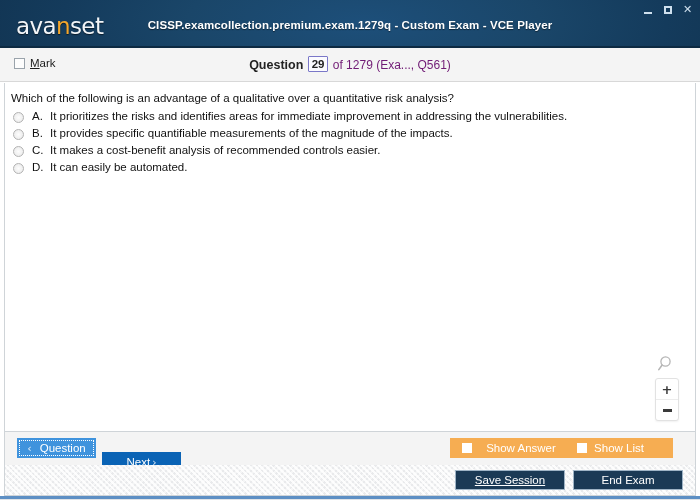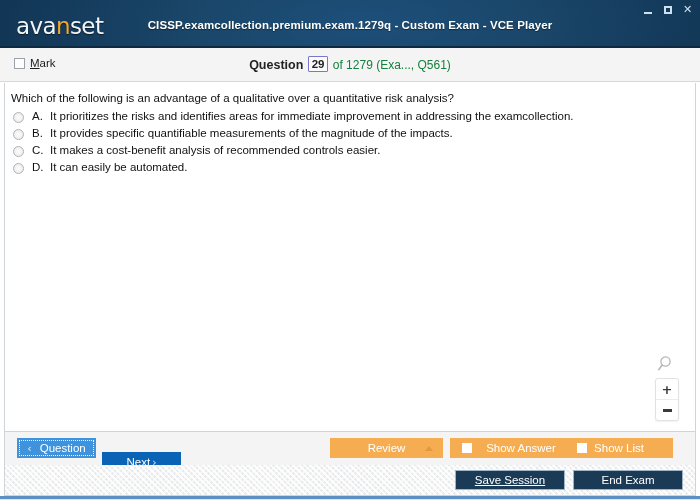--- a/index.html
+++ b/index.html
@@ -138,21 +138,21 @@
     border: 1px solid #7a77c8;
     background: #fbfbfe;
     padding: 0px 3px;
     font-weight: bold;
     font-size: 11.5px;
     border-radius: 1px;
     margin: 0 1px;
     line-height: 14px;
     vertical-align: 1px;
   }
-  .qcounter .qrest { color: #15803d; }
+  .qcounter .qrest { color: #701a75; }
 
   
   .content {
     position: absolute;
     left: 4px;
     top: 83px;
     width: 692px;
     height: 348px;
     background: #ffffff;
     border-left: 1px solid #cfd4d8;
@@ -412,21 +412,21 @@
     </div>
   </div>
 
   <div class="content">
     <div class="qtext">Which of the following is an advantage of a qualitative over a quantitative risk analysis?</div>
 
     <div class="options">
       <div class="option">
         <span class="radio"></span>
         <span class="opt-letter">A.</span>
-        <span class="opt-text">It prioritizes the risks and identifies areas for immediate improvement in addressing the examcollection.</span>
+        <span class="opt-text">It prioritizes the risks and identifies areas for immediate improvement in addressing the vulnerabilities.</span>
       </div>
       <div class="option">
         <span class="radio"></span>
         <span class="opt-letter">B.</span>
         <span class="opt-text">It provides specific quantifiable measurements of the magnitude of the impacts.</span>
       </div>
       <div class="option">
         <span class="radio"></span>
         <span class="opt-letter">C.</span>
         <span class="opt-text">It makes a cost-benefit analysis of recommended controls easier.</span>
@@ -454,24 +454,20 @@
     <button class="btn btn-prev">
       <span class="chev chev-l">‹</span>
       <span>Question</span>
     </button>
 
     <button class="btn btn-next">
       <span>Next</span>
       <span class="chev chev-r">›</span>
     </button>
 
-    <button class="btn btn-orange btn-review">
-      <span class="rlabel">Review</span>
-      <span class="tri-up"></span>
-    </button>
 
     <button class="btn btn-orange btn-showanswer">
       <span class="chk-sq"></span>
       <span>Show Answer</span>
     </button>
 
     <button class="btn btn-orange btn-showlist">
       <span class="chk-sq"></span>
       <span>Show List</span>
     </button>

